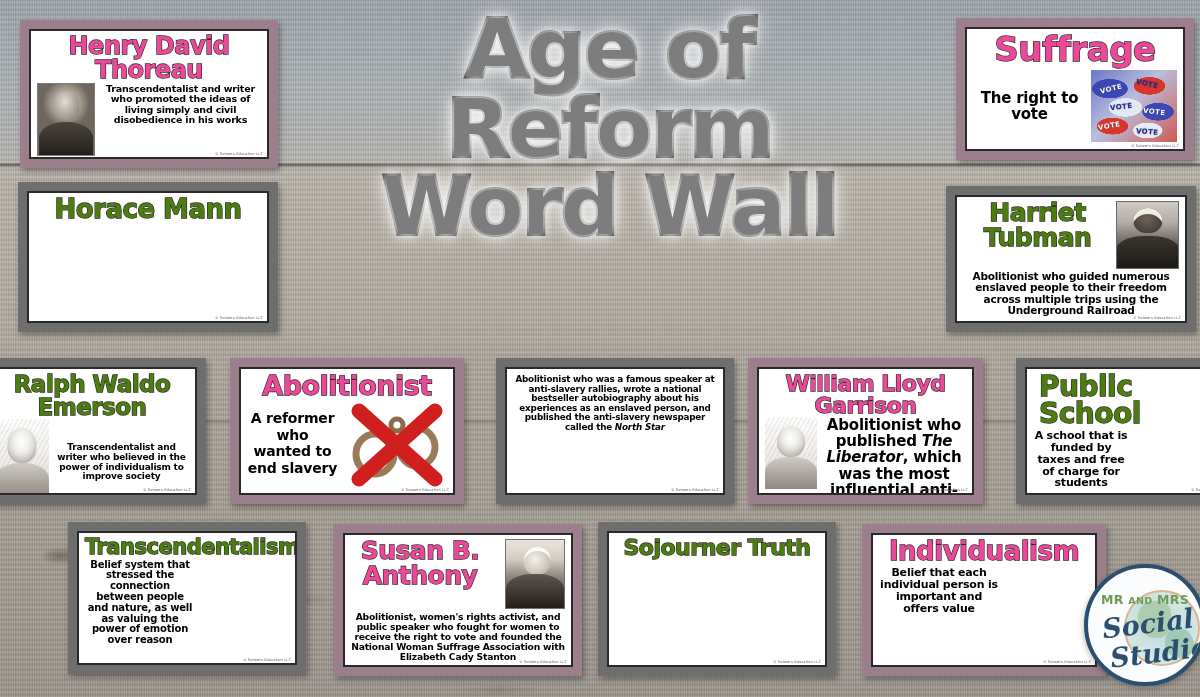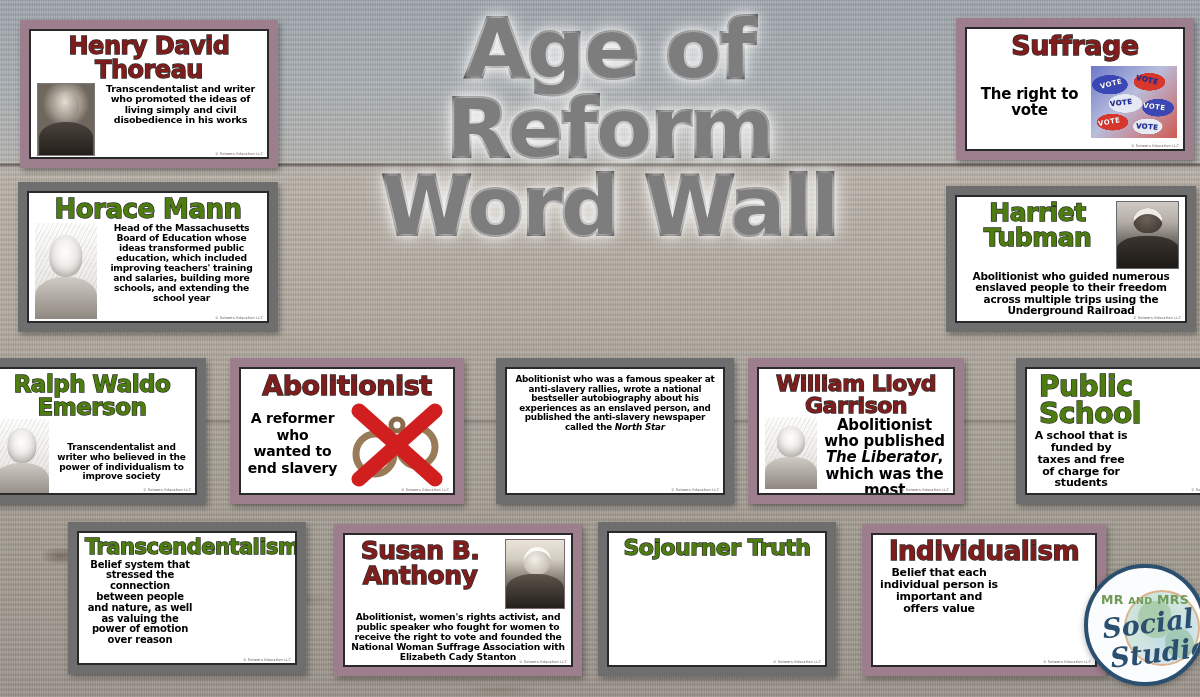--- a/index.html
+++ b/index.html
@@ -96,21 +96,21 @@
 
   .card-title {
     font-family: "DejaVu Sans", sans-serif;
     font-weight: bold;
     text-align: center;
     line-height: 0.98;
     letter-spacing: -0.5px;
     -webkit-text-stroke: 1.3px #2b2b2b;
     paint-order: stroke fill;
   }
-  .t-mauve { color: #7f1d1d; }
+  .t-mauve { color: #ec4899; }
   .t-gray  { color: #4d7c0f; }
 
   .card-body {
     font-family: "DejaVu Sans", sans-serif;
     font-weight: bold;
     color: #000;
     text-align: center;
     line-height: 1.08;
     letter-spacing: -0.2px;
   }
@@ -427,31 +427,27 @@
         <div class="pic portrait-bw" style="width:58px; height:73px; border:1px solid #7a7a7a;"></div>
         <div class="card-body grow" style="font-size:9.5px; padding-top:1px;">Transcendentalist and writer who promoted the ideas of living simply and civil disobedience in his works</div>
       </div>
       <div class="copyright">© Sotwers Education LLC</div>
     </div>
   </div>
 
   <div class="card gray" style="left:18px; top:182px; width:260px; height:150px;">
     <div class="card-inner">
       <div class="card-title t-gray" style="font-size:26px;">Horace Mann</div>
-      <div class="row grow" style="margin-top:1px;">
-        <div class="pic portrait-sketch" style="width:62px; height:96px;"></div>
-        <div class="card-body grow" style="font-size:9.2px;">Head of the Massachusetts Board of Education whose ideas transformed public education, which included improving teachers' training and salaries, building more schools, and extending the school year</div>
-      </div>
       <div class="copyright">© Sotwers Education LLC</div>
     </div>
   </div>
 
   <div class="card mauve" style="left:956px; top:18px; width:238px; height:142px;">
     <div class="card-inner">
-      <div class="card-title t-mauve" style="font-size:27px;">Suffrage</div>
+      <div class="card-title t-mauve" style="font-size:34px;">Suffrage</div>
       <div class="row grow" style="align-items:center; margin-top:4px;">
         <div class="card-body grow" style="font-size:15px;">The right to vote</div>
         <div class="pic pic-vote" style="width:86px; height:72px;">
           <span class="vote-txt v1">VOTE</span>
           <span class="vote-txt v2">VOTE</span>
           <span class="vote-txt v3">VOTE</span>
           <span class="vote-txt v4">VOTE</span>
           <span class="vote-txt v5">VOTE</span>
           <span class="vote-txt v6">VOTE</span>
         </div>
@@ -506,21 +502,21 @@
 
   <div class="card gray" style="left:496px; top:358px; width:238px; height:146px;">
     <div class="card-inner">
       <div class="card-body grow" style="font-size:8.8px; margin-top:2px;">
         <span>Abolitionist who was a famous speaker at anti-slavery rallies, wrote a national bestseller autobiography about his experiences as an enslaved person, and published the anti-slavery newspaper called the </span><i>North Star</i>
       </div>
       <div class="copyright">© Sotwers Education LLC</div>
     </div>
   </div>
 
-  <div class="card mauve" style="left:748px; top:358px; width:216px; height:146px;">
+  <div class="card mauve" style="left:748px; top:358px; width:235px; height:146px;">
     <div class="card-inner">
       <div class="card-title t-mauve" style="font-size:22px;">William Lloyd Garrison</div>
       <div class="row grow" style="margin-top:1px;">
         <div class="pic portrait-sketch" style="width:52px; height:72px;"></div>
         <div class="card-body grow" style="font-size:15px;">
           <span>Abolitionist who published </span><i>The Liberator</i><span>, which was the most influential anti-slavery newspaper in the United States, and helped found the American Anti-Slavery Society</span>
         </div>
       </div>
       <div class="copyright">© Sotwers Education LLC</div>
     </div>

